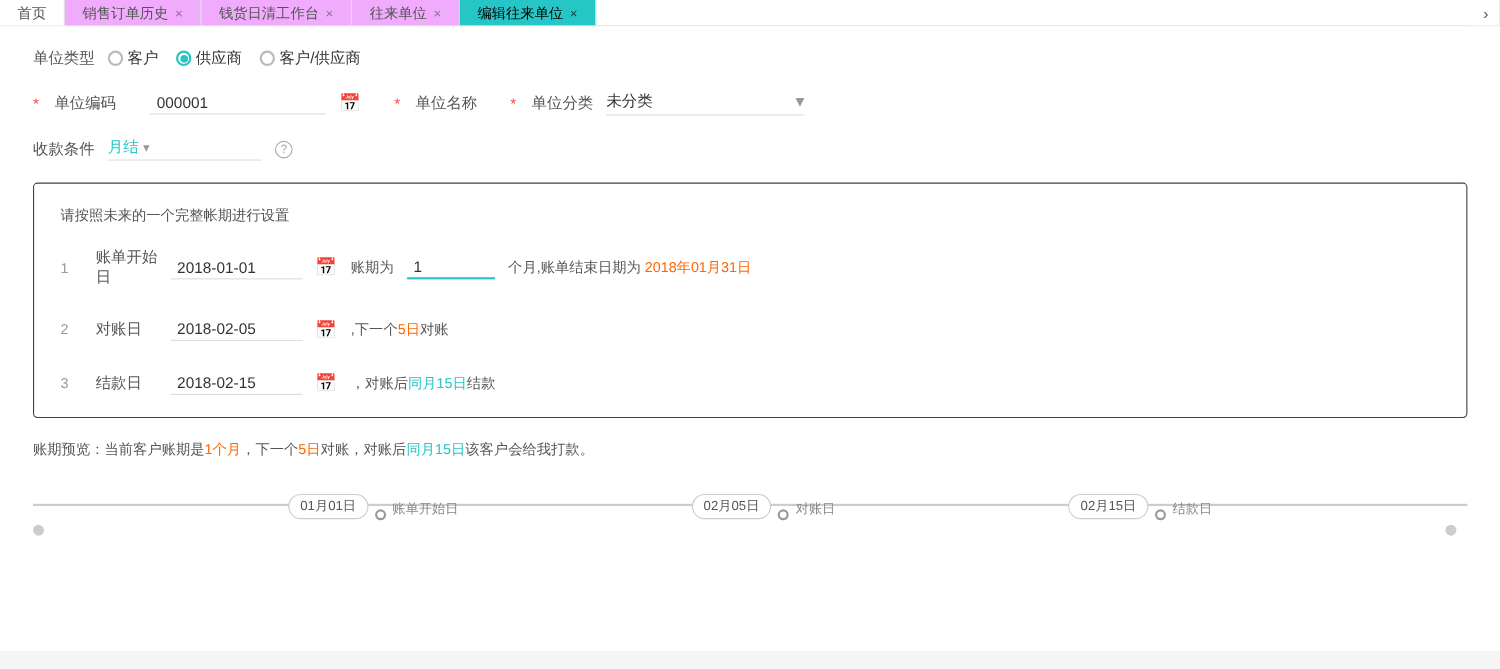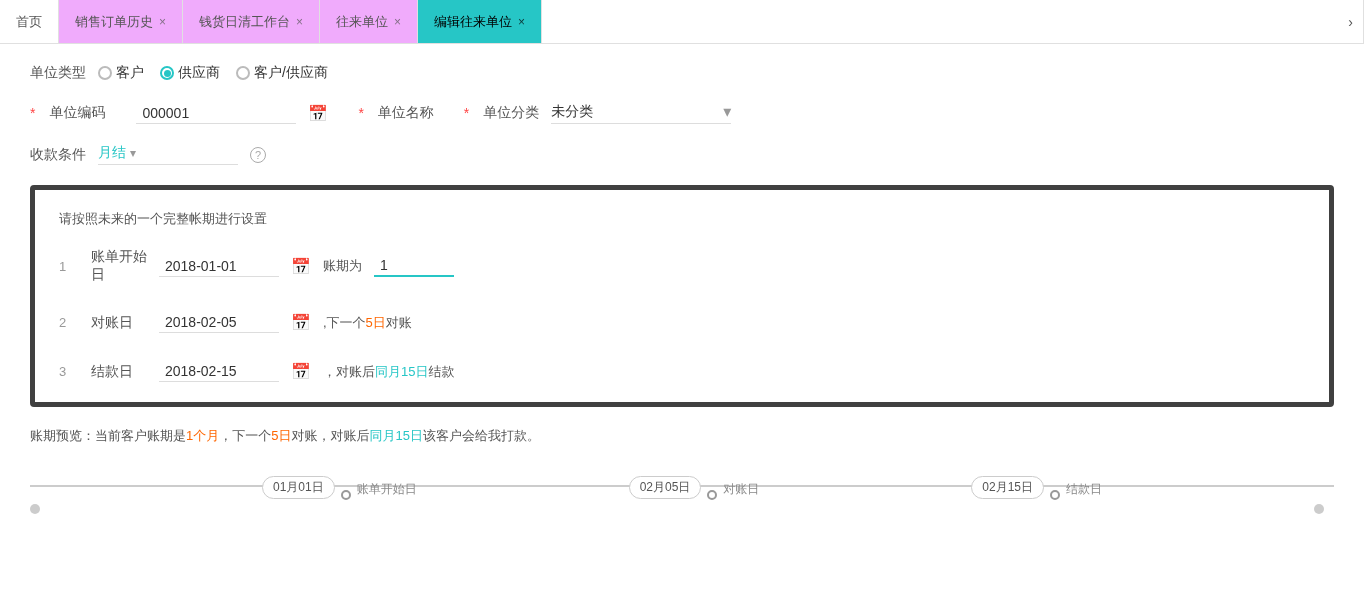--- a/index.html
+++ b/index.html
@@ -4,21 +4,21 @@
   <style>
     * { box-sizing: border-box; margin: 0; padding: 0; }
     body { font-family: "Microsoft YaHei", "PingFang SC", sans-serif; font-size: 14px; color: #333; background: #f5f5f5; }
 
     
     .tab-bar {
       display: flex;
       align-items: stretch;
       background: #fff;
       border-bottom: 1px solid #e0e0e0;
-      height: 44px;
+      height: 24px;
     }
     .tab-item {
       display: flex;
       align-items: center;
       padding: 0 16px;
       cursor: pointer;
       color: #555;
       font-size: 13px;
       border-right: 1px solid #e0e0e0;
       white-space: nowrap;
@@ -159,21 +159,21 @@
       display: flex;
       align-items: center;
       justify-content: center;
       color: #aaa;
       font-size: 11px;
       cursor: pointer;
     }
 
     
     .period-box {
-      border: 5px solid #404040;
+      border: 1px solid #404040;
       border-radius: 4px;
       padding: 20px 24px;
       margin-bottom: 20px;
     }
     .period-title {
       color: #555;
       margin-bottom: 20px;
       font-size: 13px;
     }
     .period-row {
@@ -389,20 +389,24 @@
   <div class="period-box">
     <div class="period-title">请按照未来的一个完整帐期进行设置</div>
 
     <div class="period-row">
       <span class="period-num">1</span>
       <span class="period-label-text">账单开始日</span>
       <input class="period-date-input" type="text" value="2018-01-01" style="">
       <span class="input-icon">📅</span>
       <span class="period-desc">账期为</span>
       <input class="period-months-input" type="text" value="1" style="">
+      <span class="period-desc">
+        <span>个月,账单结束日期为</span>
+        <span class="highlight-orange">2018年01月31日</span>
+      </span>
     </div>
 
     <div class="period-row">
       <span class="period-num">2</span>
       <span class="period-label-text">对账日</span>
       <input class="period-date-input" type="text" value="2018-02-05" style="">
       <span class="input-icon">📅</span>
       <span class="period-desc">
         <span>,下一个</span><span class="highlight-orange">5日</span><span>对账</span>
       </span>

